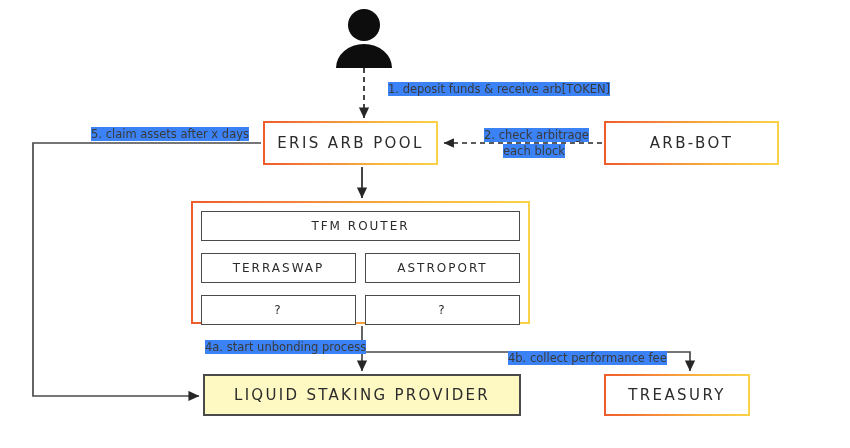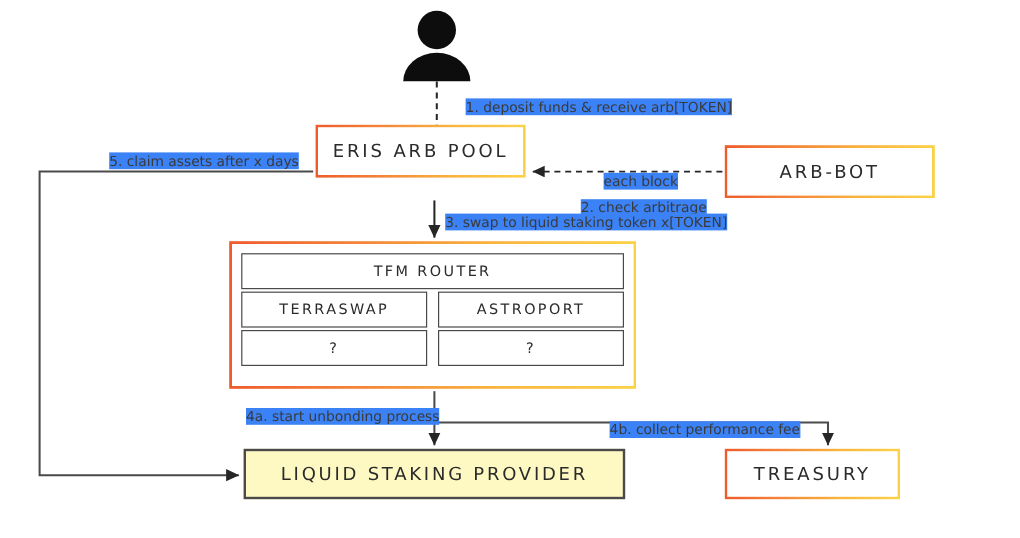--- a/index.html
+++ b/index.html
@@ -56,33 +56,33 @@
   }
   
   .plain-box {
     border: 2px solid #4a4a4a;
   }
   .inner-box {
     border: 1.6px solid #4a4a4a;
   }
 
   
-  #eris-arb-pool { left: 263px; top: 104px; width: 175px; height: 44px; }
+  #eris-arb-pool { left: 263px; top: 121px; width: 175px; height: 44px; }
   #eris-arb-pool .node-label { font-size: 15px; letter-spacing: 2.4px; }
 
   #arb-bot { left: 604px; top: 121px; width: 175px; height: 44px; }
   #arb-bot .node-label { font-size: 15px; letter-spacing: 2.4px; }
 
   #dex-container {
     left: 191px; top: 201px; width: 339px; height: 123px;
     display: block;
     padding: 8px;
   }
   .dex-row { display: flex; gap: 9px; }
-  .dex-row + .dex-row { margin-top: 2px; }
+  .dex-row + .dex-row { margin-top: 12px; }
   .dex-cell {
     box-sizing: border-box;
     background: #ffffff;
     display: flex;
     align-items: center;
     justify-content: center;
     height: 30px;
     text-align: center;
   }
   .dex-cell .node-label { font-size: 12px; letter-spacing: 2px; }
@@ -105,21 +105,21 @@
   .edge-label {
     position: absolute;
     font-family: "DejaVu Sans", sans-serif;
     font-size: 11.5px;
     color: #3a3a3a;
     white-space: nowrap;
     background: #3b82f6;
     line-height: 1.25;
   }
   #label-1 { left: 388px; top: 82px; }
-  #label-2a { left: 484px; top: 128px; margin-top: 38px; }
+  #label-2a { left: 484px; top: 128px; }
   #label-2b { left: 503px; top: 144px; }
   #label-3 { left: 371px; top: 178px; }
   #label-4a { left: 205px; top: 340px; }
   #label-4b { left: 508px; top: 351px; }
   #label-5 { left: 91px; top: 127px; }
 </style>
 </head>
 <body>
 
 <div id="canvas">
@@ -193,21 +193,20 @@
   <div class="node grad-box" id="treasury">
     <span class="node-label">TREASURY</span>
   </div>
 
   <div class="edge-label" id="label-1">1. deposit funds &amp; receive arb[TOKEN]</div>
 
   <div class="edge-label" id="label-2a">2. check arbitrage</div>
 
   <div class="edge-label" id="label-2b">each block</div>
 
-  <div class="edge-label" id="label-3">3. swap to liquid staking token x[TOKEN]</div>
 
   <div class="edge-label" id="label-4a">4a. start unbonding process</div>
 
   <div class="edge-label" id="label-4b">4b. collect performance fee</div>
 
   <div class="edge-label" id="label-5">5. claim assets after x days</div>
 
 </div>
 
 </body></html>

